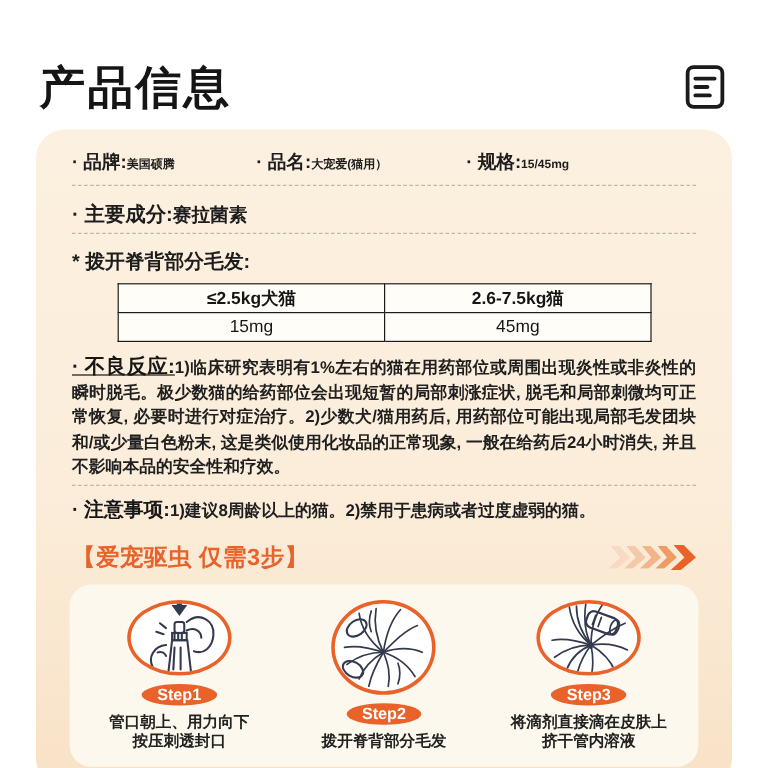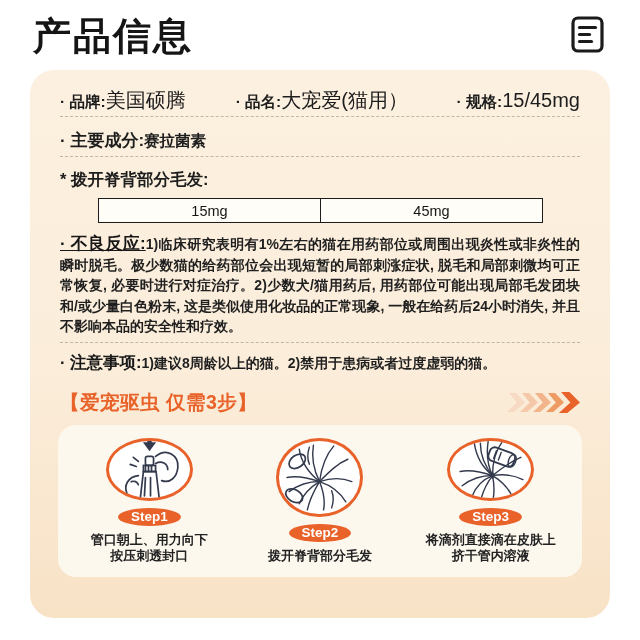--- a/index.html
+++ b/index.html
@@ -1,30 +1,30 @@
 <!DOCTYPE html>
 <html><head>
 <meta charset="utf-8">
 <style>
   * { margin:0; padding:0; box-sizing:border-box; }
   html,body { width:640px; height:640px; background:#ffffff; overflow:hidden;
     font-family:"Liberation Sans","DejaVu Sans",sans-serif; color:#222; }
 
   .header { display:flex; justify-content:space-between; align-items:flex-start;
-    padding:16px 36px 6px 33px; height:70px; }
+    padding:16px 36px 6px 33px; height:70px;margin-top:38px; }
   .page-title { font-size:38px; font-weight:900; color:#151515; letter-spacing:2px; line-height:1.1; }
   .doc-icon svg { display:block; }
 
   .card { margin:0 30px; width:580px; height:548px; border-radius:24px; padding:13px 28px 14px;
     background:linear-gradient(180deg,#FCF0E0 0%,#FBEDDA 55%,#F8E2C6 100%); }
 
   .info-row { display:flex; align-items:baseline; padding:4px 2px 0; height:28px; }
   .info-item { white-space:nowrap; }
   .info-item .lbl { font-weight:800; font-size:15.5px; color:#1d1d1d; }
-  .info-item .val { font-weight:400; font-size:20px; color:#1d1d1d; }
+  .info-item .val { font-weight:700; font-size:10px; color:#1d1d1d; }
   .gap1 { width:68px; } .gap2 { width:66px; }
 
   .dashed { border-bottom:1.6px dashed #c3b7a4; margin:5px 2px 0; }
 
   .ingredient-row { padding:12px 2px 0; height:34px; }
   .ingredient-row .lbl { font-weight:800; font-size:17px; color:#1d1d1d; }
   .ingredient-row .val { font-weight:800; font-size:15.5px; color:#1d1d1d; }
 
   .dosage-heading { padding:12px 2px 0; font-weight:800; font-size:16.5px; color:#1d1d1d; }
 
@@ -91,20 +91,24 @@
 
   <div class="ingredient-row">
     <span class="lbl">· 主要成分:</span><span class="val">赛拉菌素</span>
   </div>
   <div class="dashed"></div>
 
   <div class="dosage-heading">* 拨开脊背部分毛发:</div>
 
   <table class="dosage">
     <tbody>
+        <tr class="hdr">
+      <td>≤2.5kg犬猫</td>
+      <td>2.6-7.5kg猫</td>
+    </tr>
     <tr class="valrow">
       <td>15mg</td>
       <td>45mg</td>
     </tr>
   </tbody>
     </table>
 
   <div class="para">
     <span class="lead">· 不良反应:</span><span>1)临床研究表明有1%左右的猫在用药部位或周围出现炎性或非炎性的瞬时脱毛。极少数猫的给药部位会出现短暂的局部刺涨症状, 脱毛和局部刺微均可正常恢复, 必要时进行对症治疗。2)少数犬/猫用药后, 用药部位可能出现局部毛发团块和/或少量白色粉末, 这是类似使用化妆品的正常现象, 一般在给药后24小时消失, 并且不影响本品的安全性和疗效。</span>
   </div>

